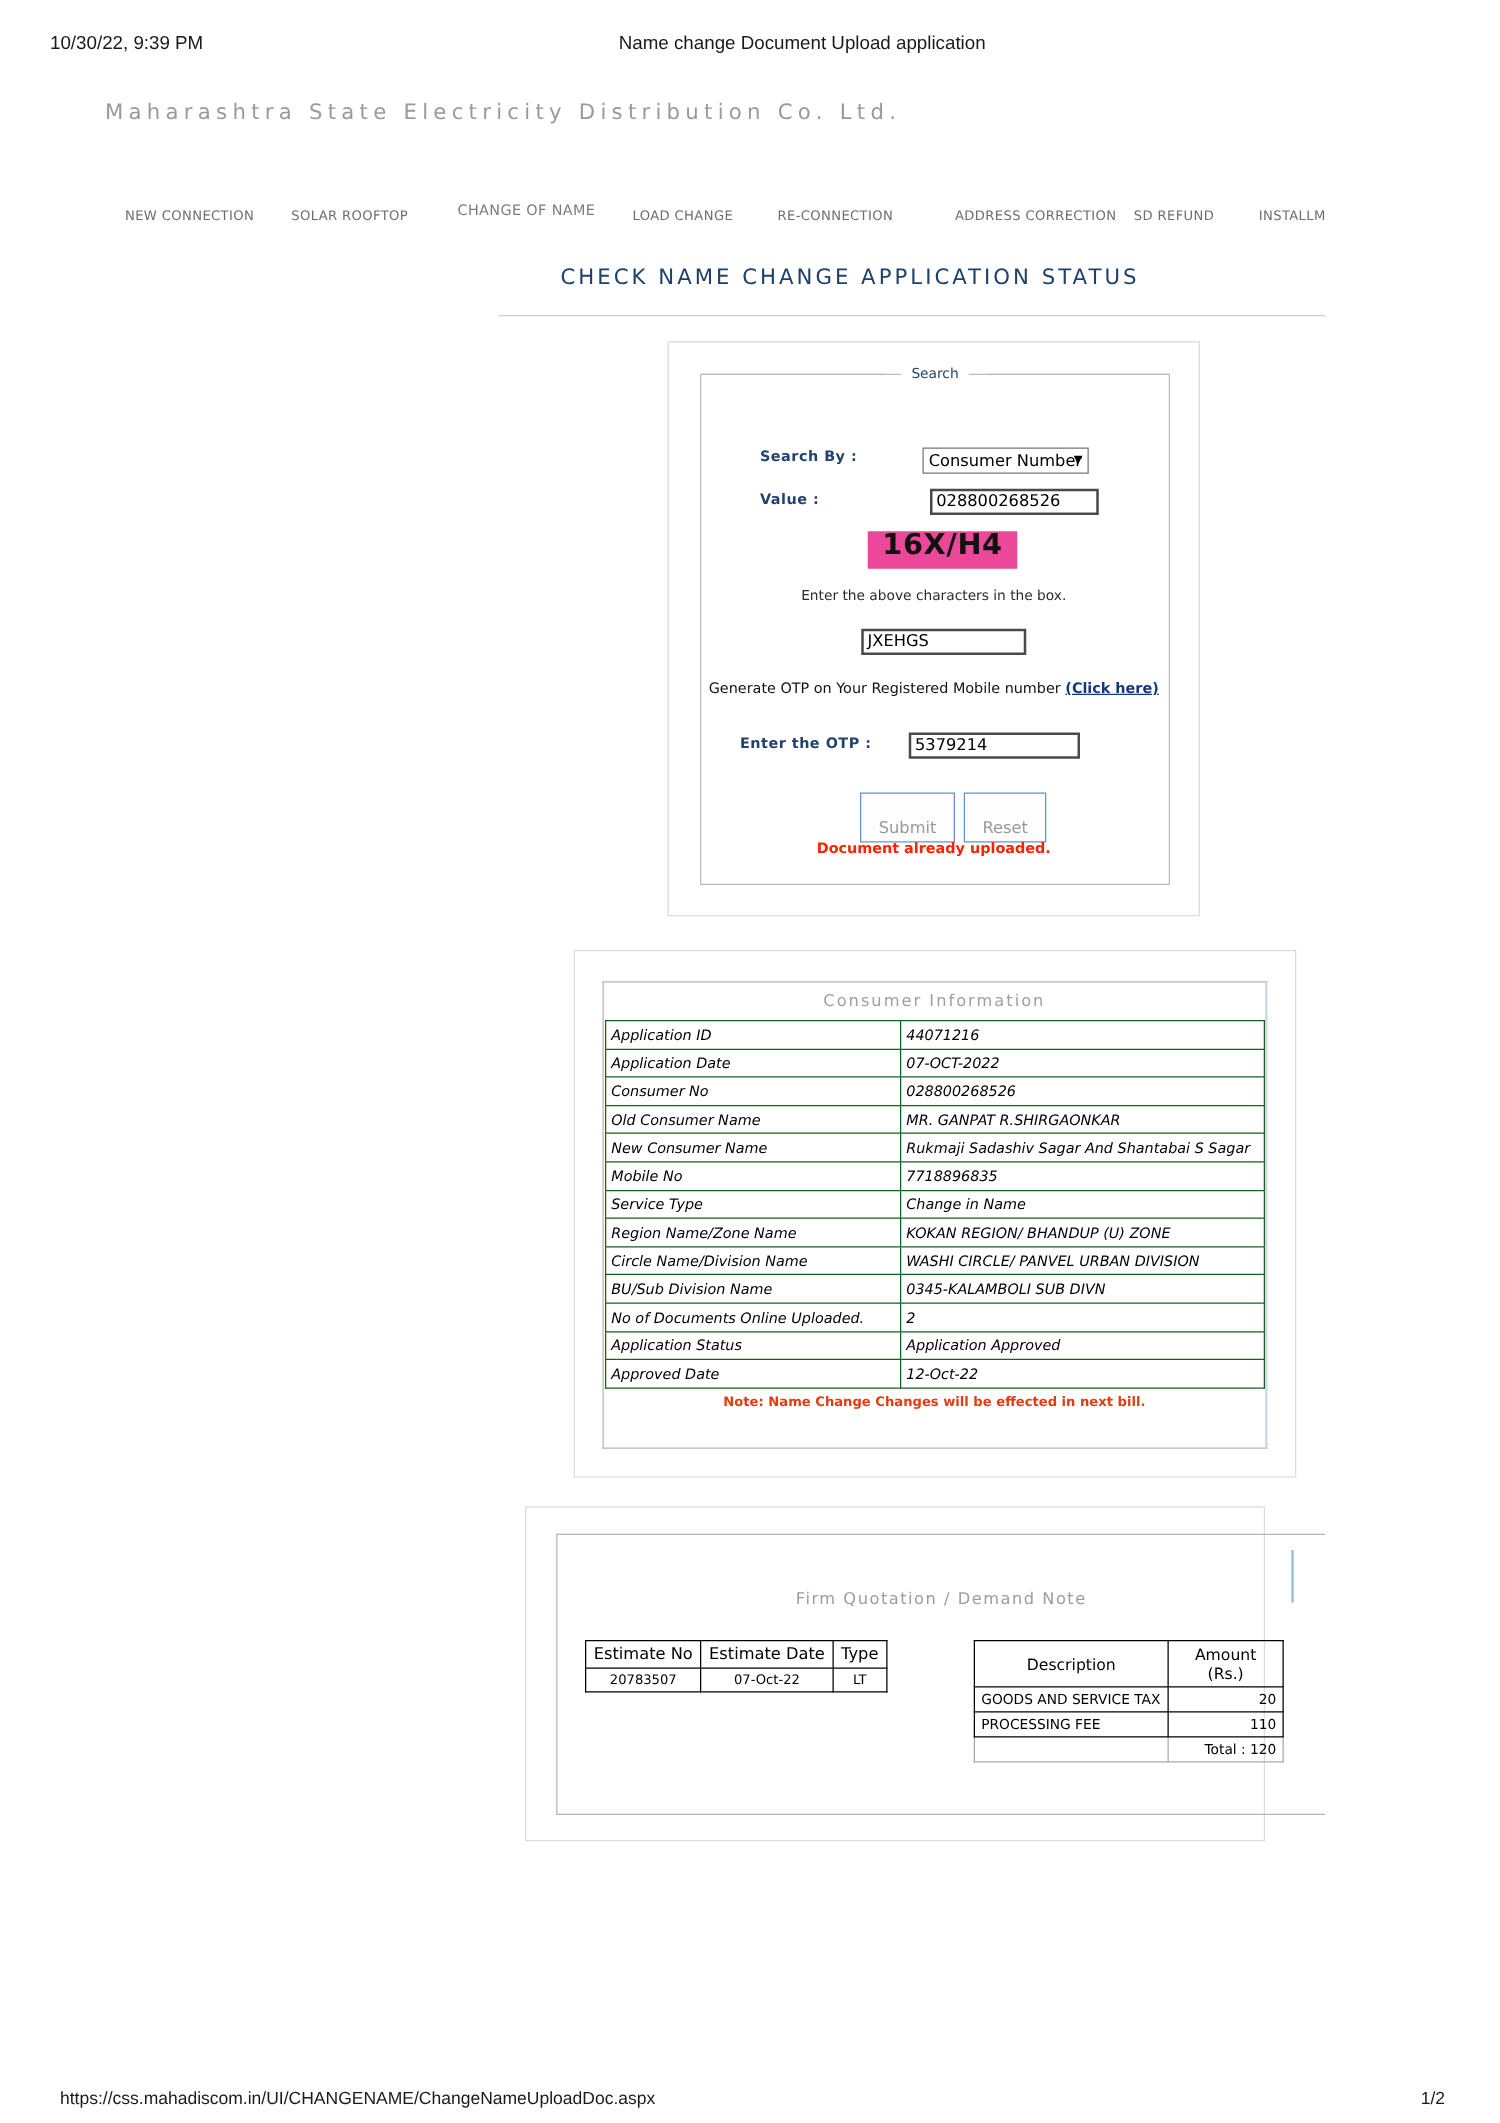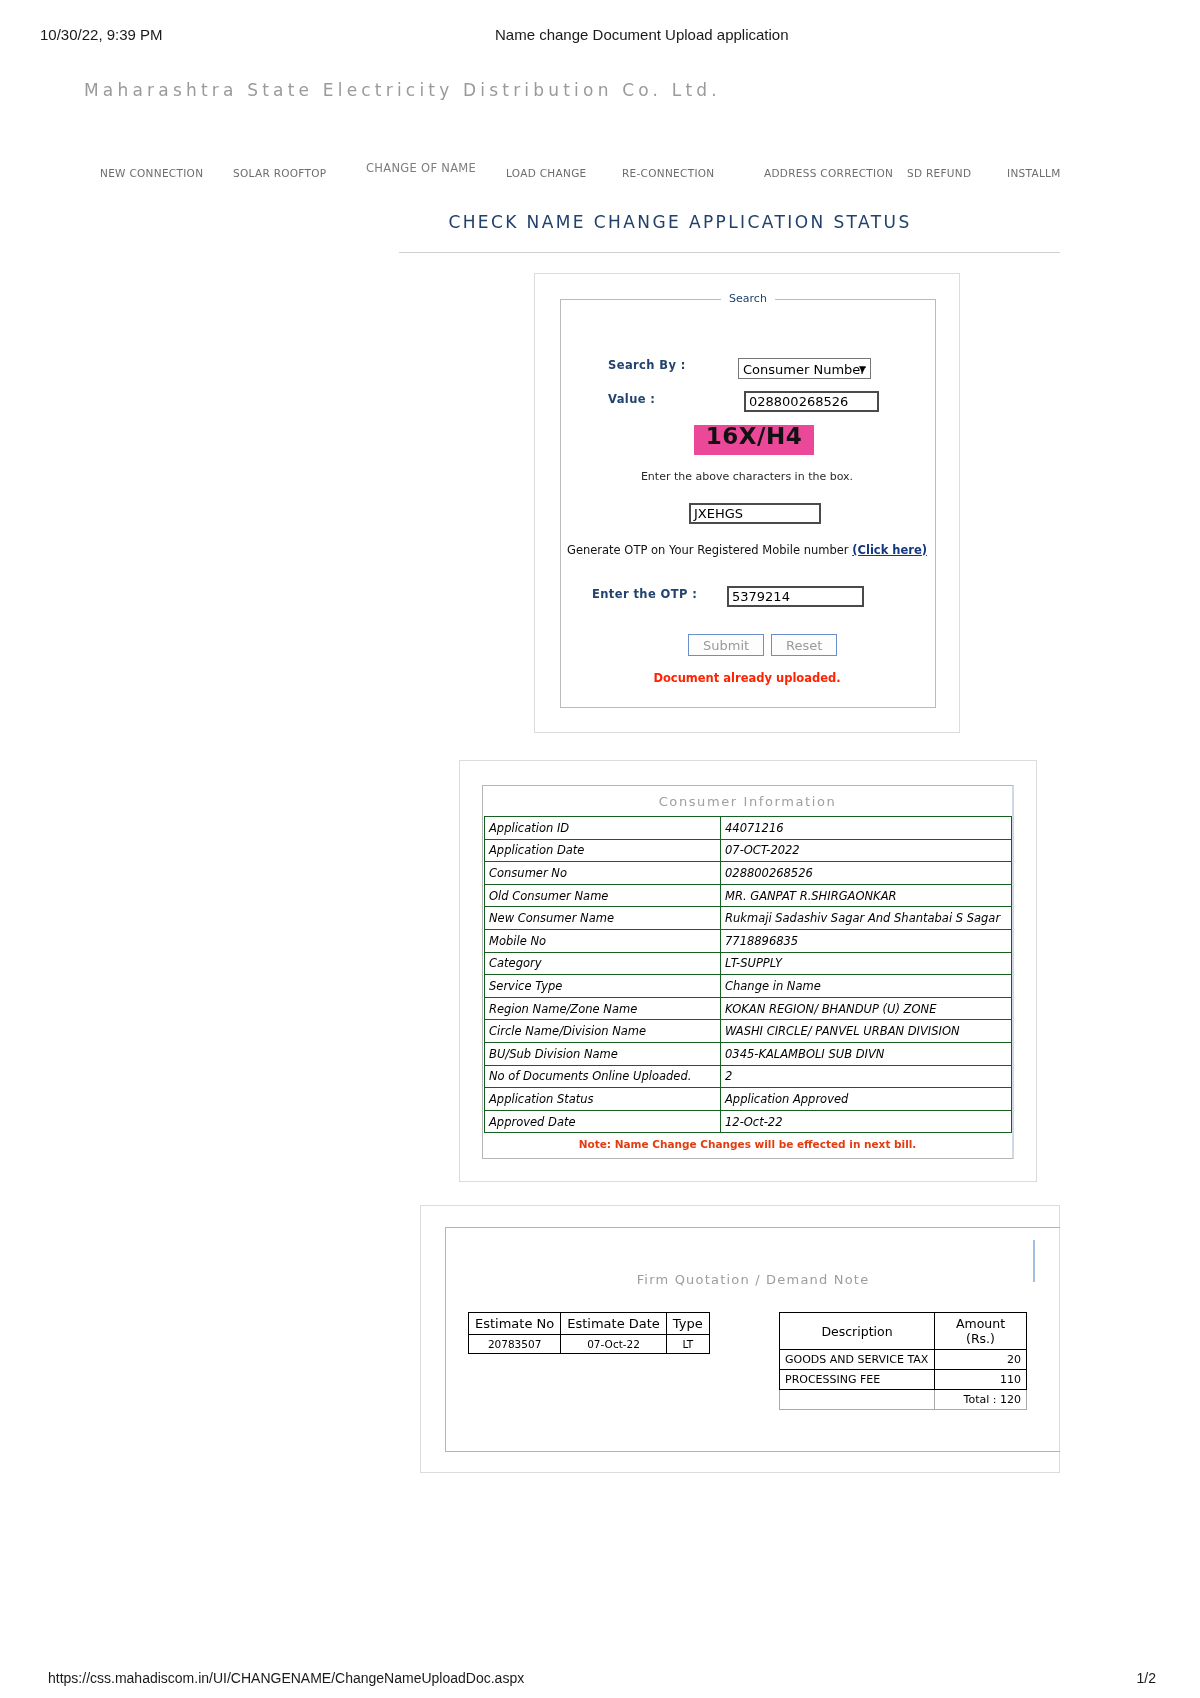--- a/index.html
+++ b/index.html
@@ -196,21 +196,21 @@
     font-weight: bold;
     cursor: pointer;
   }
 
   .btn {
     border: 1px solid #6a8fcb;
     background: #fdfdfd;
     color: #9a9a9a;
     font-size: 13px;
     font-family: "DejaVu Sans", sans-serif;
-    padding: 2px 14px;
+    padding: 19px 14px;
     height: 22px;
     line-height: 17px;
     cursor: pointer;
   }
   .err-msg {
     position: absolute;
     top: 671px; left: 534px; width: 426px;
     text-align: center;
     font-size: 11.5px;
     color: #ff2200;
@@ -265,21 +265,21 @@
     color: #e23c10;
     font-weight: bold;
     font-family: "DejaVu Sans", sans-serif;
     padding-top: 5px;
   }
 
   
   .quote-card {
     position: absolute;
     top: 1205px; left: 420px;
-    width: 640px; height: 268px;
+    width: 592px; height: 268px;
     border: 1px solid #dcdcdc;
     background: #fff;
   }
   .quote-inner {
     position: absolute;
     top: 21px; left: 24px;
     width: 615px; height: 225px;
     border: 1px solid #b5b5b5;
     border-right: none;
   }
@@ -421,24 +421,20 @@
             <td class="k">Old Consumer Name</td>
             <td>MR. GANPAT R.SHIRGAONKAR</td>
           </tr>
         <tr>
             <td class="k">New Consumer Name</td>
             <td>Rukmaji Sadashiv Sagar And Shantabai S Sagar</td>
           </tr>
         <tr>
             <td class="k">Mobile No</td>
             <td>7718896835</td>
-          </tr>
-        <tr>
-            <td class="k">Category</td>
-            <td>LT-SUPPLY</td>
           </tr>
         <tr>
             <td class="k">Service Type</td>
             <td>Change in Name</td>
           </tr>
         <tr>
             <td class="k">Region Name/Zone Name</td>
             <td>KOKAN REGION/ BHANDUP (U) ZONE</td>
           </tr>
         <tr>

